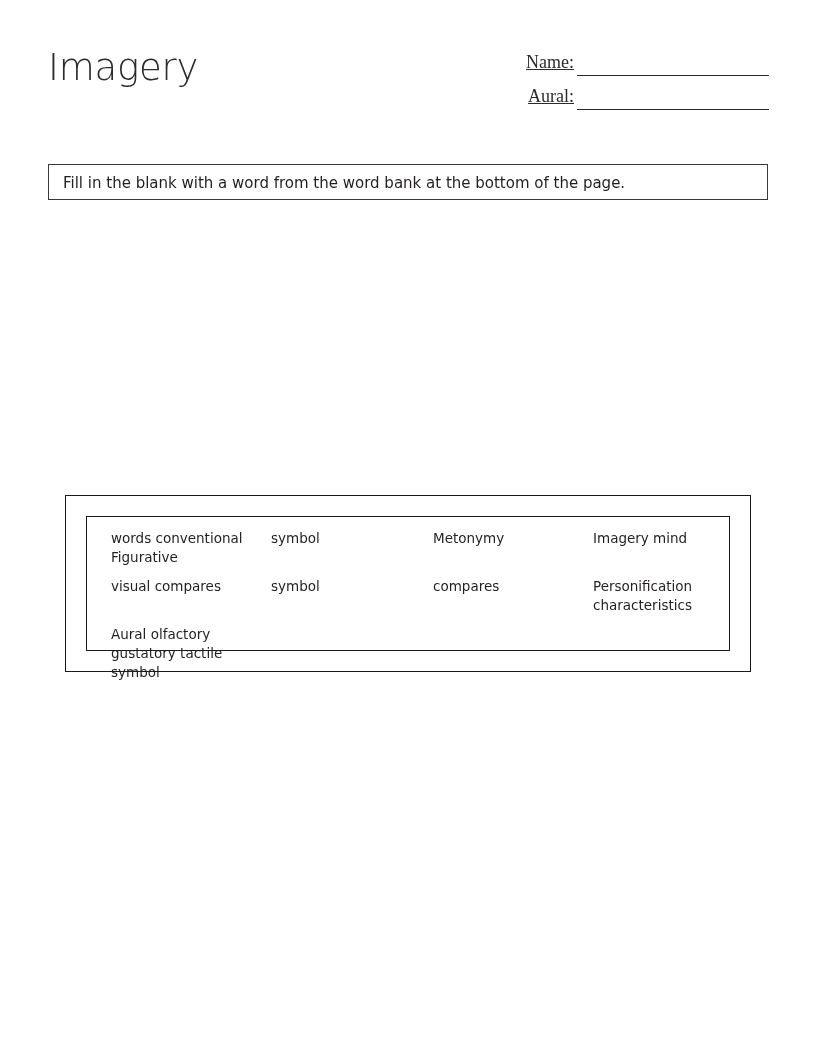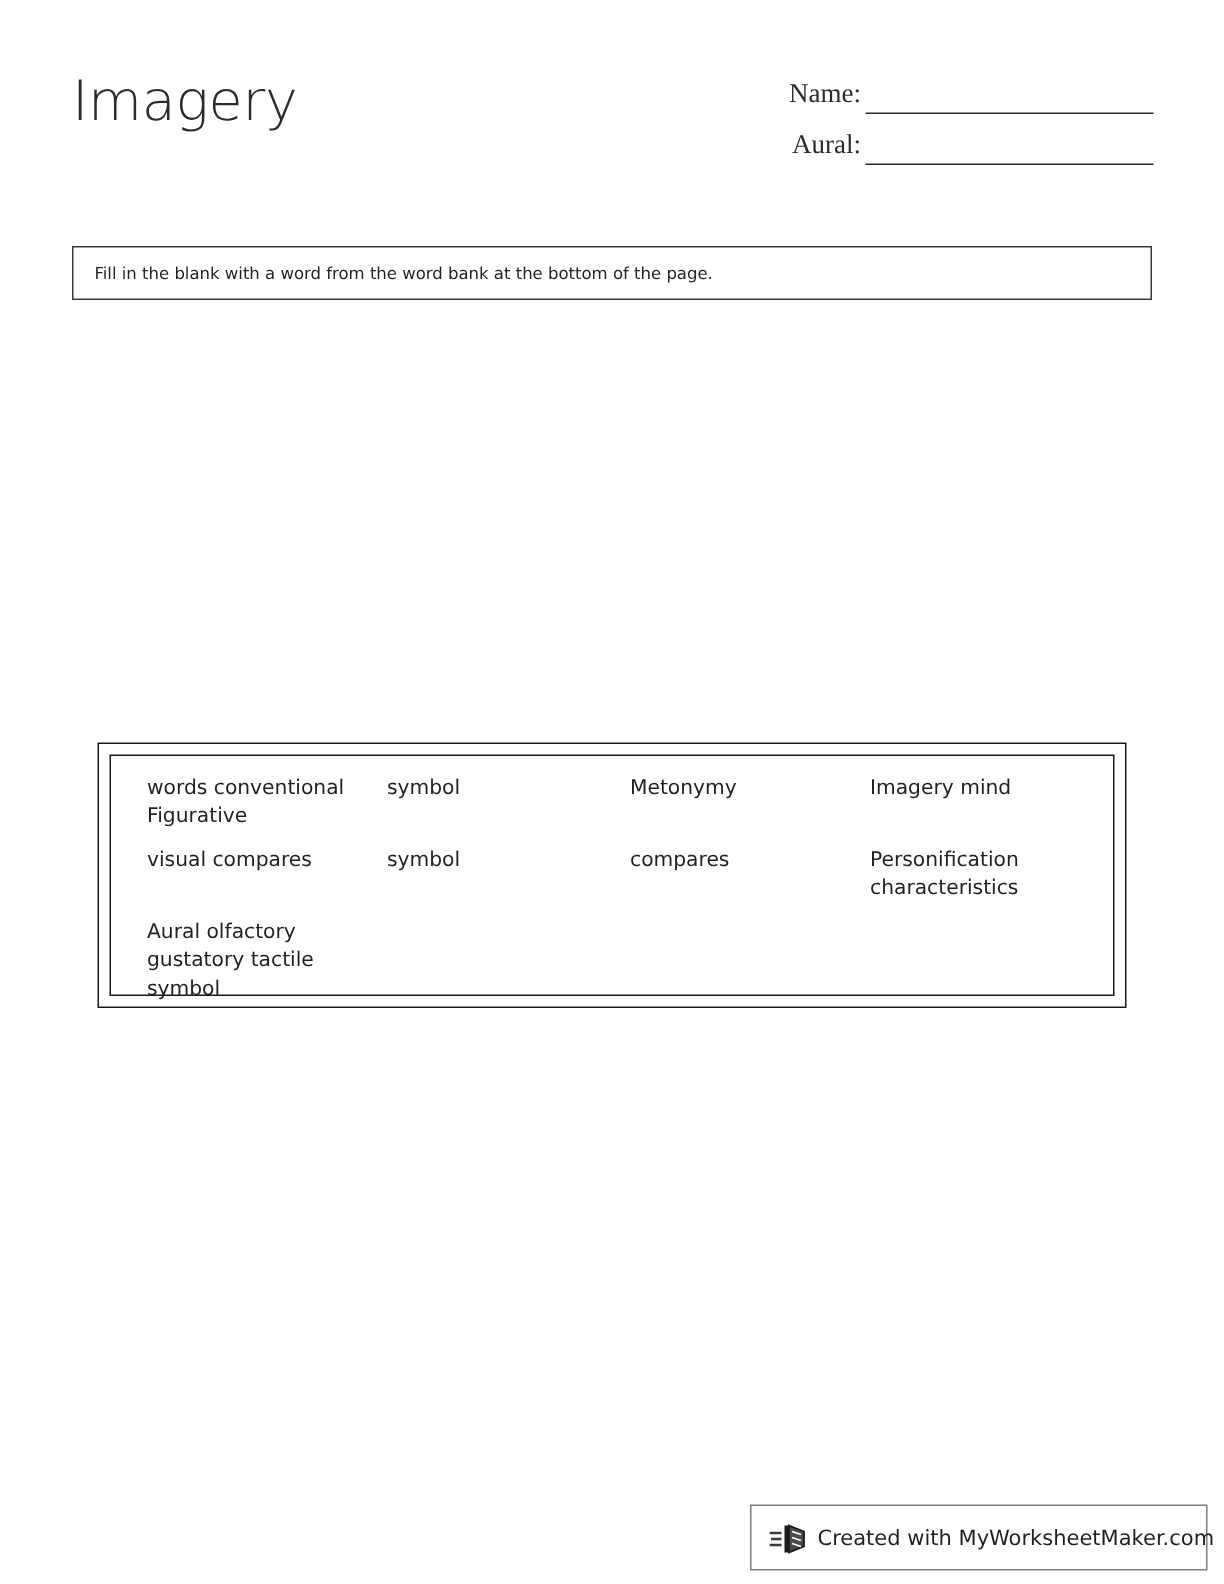--- a/index.html
+++ b/index.html
@@ -50,20 +50,21 @@
   }
   .nd-label {
     position: absolute;
     right: 196px;
     top: 3px;
     font-family: "Liberation Serif", serif;
     font-size: 18px;
     line-height: 22px;
     color: #2b2b2b;
     white-space: nowrap;
+    text-decoration: underline;
   }
   .nd-line {
     position: absolute;
     left: 77px;
     top: 27px;
     width: 192px;
     height: 0;
     border-bottom: 1.3px solid #2b2b2b;
   }
 
@@ -76,21 +77,21 @@
     height: 36px;
     box-sizing: border-box;
     border: 1px solid #3a3a3a;
     background: #ffffff;
   }
   .instructions-text {
     position: absolute;
     left: 14px;
     top: 9px;
     font-family: "DejaVu Sans", sans-serif;
-    font-size: 11px;
+    font-size: 15px;
     line-height: 18px;
     color: #231f20;
     white-space: nowrap;
   }
 
   
   .answer-area {
     position: absolute;
     left: 48px;
     top: 212px;
@@ -102,21 +103,21 @@
   
   .wordbank-outer {
     position: absolute;
     left: 65px;
     top: 495px;
     width: 686px;
     height: 177px;
     box-sizing: border-box;
     border: 1px solid #1a1a1a;
     background: #ffffff;
-    padding: 7px;
+    padding: 20px;
   }
   .wordbank-inner {
     position: relative;
     width: 100%;
     height: 100%;
     box-sizing: border-box;
     border: 1.5px solid #1a1a1a;
     background: #ffffff;
   }
   .wb-grid {
@@ -222,29 +223,14 @@
           <div class="wb-cell wb-c0">Aural olfactory gustatory tactile symbol</div>
           <div class="wb-cell wb-c1"></div>
           <div class="wb-cell wb-c2"></div>
           <div class="wb-cell wb-c3"></div>
         </div>
 
       </div>
     </div>
   </div>
 
-  <div class="footer-badge">
-    <span class="footer-logo">
-      <svg width="26" height="24" viewBox="0 0 26 24" xmlns="http://www.w3.org/2000/svg">
-        <line x1="0" y1="8" x2="8" y2="8" stroke="#3a3a3a" stroke-width="1.6"></line>
-        <line x1="1" y1="12" x2="8" y2="12" stroke="#3a3a3a" stroke-width="1.6"></line>
-        <line x1="0" y1="16" x2="8" y2="16" stroke="#3a3a3a" stroke-width="1.6"></line>
-        <rect x="10" y="3" width="3" height="18" fill="#1a1a1a"></rect>
-        <path d="M13 3 L23 7 L23 17 L13 21 Z" fill="#4a4a4a" stroke="#1a1a1a" stroke-width="1.2"></path>
-        <path d="M15 7 L21 9" stroke="#ffffff" stroke-width="1.1"></path>
-        <path d="M15 11 L21 13" stroke="#ffffff" stroke-width="1.1"></path>
-        <path d="M15 15 L21 17" stroke="#ffffff" stroke-width="1.1"></path>
-      </svg>
-    </span>
-    <span class="footer-text">Created with MyWorksheetMaker.com</span>
-  </div>
 
 </div>
 
 </body></html>

